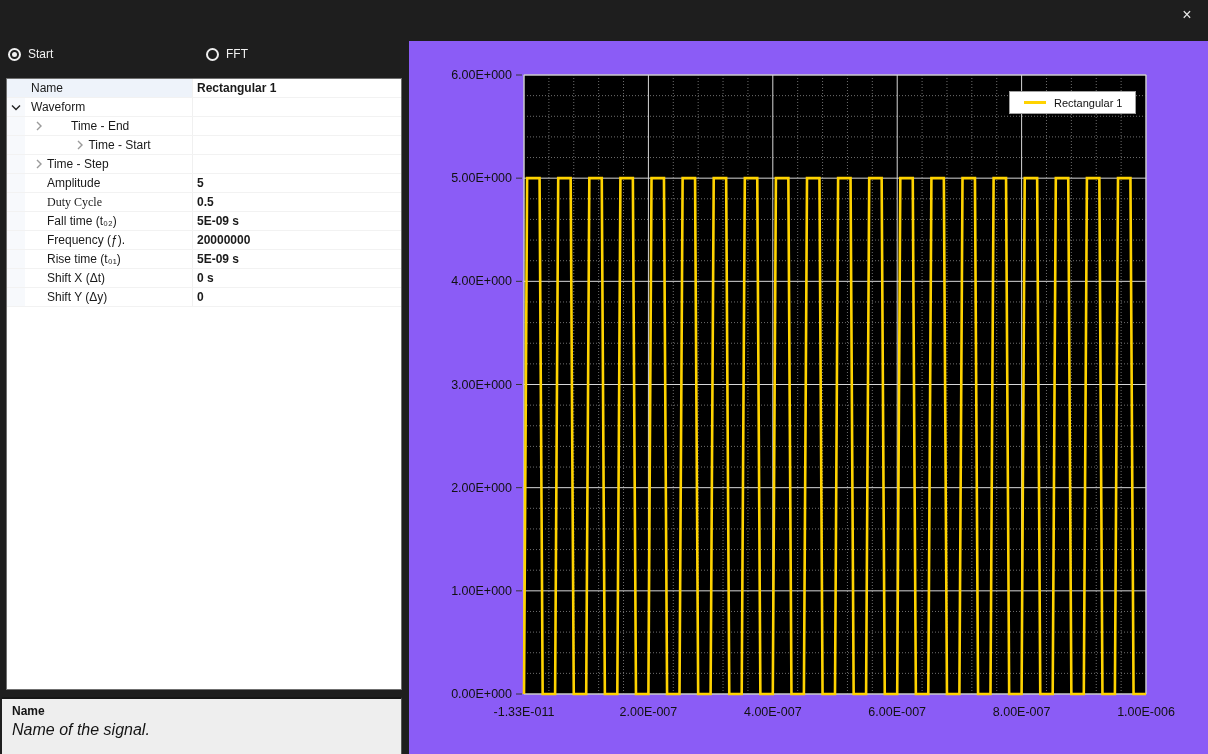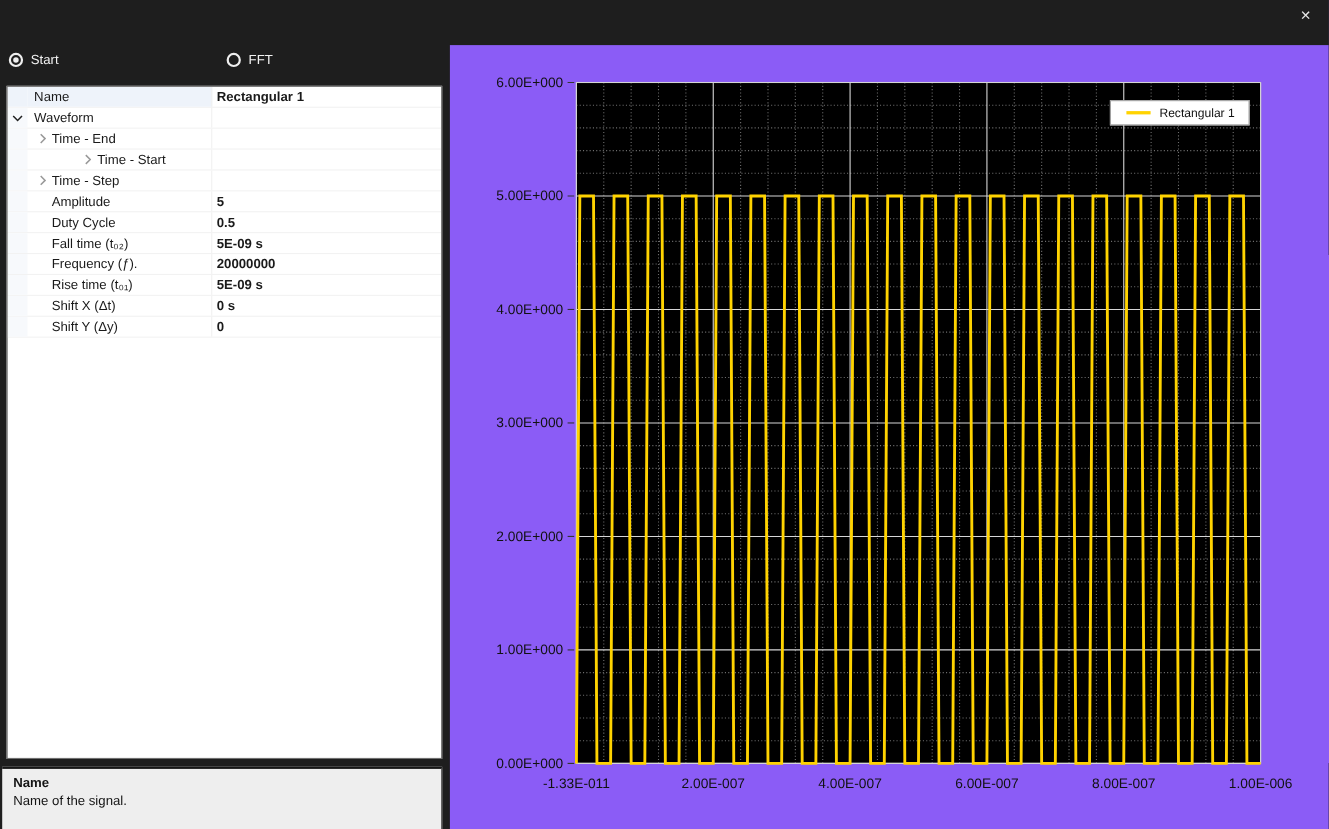--- a/index.html
+++ b/index.html
@@ -45,21 +45,21 @@
   .prop-row.selected .prop-label, .prop-row.selected .prop-gutter { background:#eef3fa; }
   .chev svg { display:block; }
 
   
   .help-panel {
     position:absolute; left:2px; top:697px; width:400px; height:57px;
     background:#eeeeee; border-top:2px solid #161616; border-right:1px solid #555;
     padding:5px 10px; color:#141414;
   }
   .help-title { font-weight:bold; font-size:12px; margin-bottom:3px; }
-  .help-desc { font-size:12px; }
+  .help-desc { font-size:16px;font-style:italic; }
 
   
   .chart-panel {
     position:absolute; left:409px; top:41px; width:799px; height:713px;
     background:#8b5cf6;
   }
   .legend-box {
     position:absolute; left:600px; top:50px; height:23px;
     background:#ffffff; border:1px solid #a0a0a0;
     display:flex; align-items:center; gap:8px; padding:0 12px 0 14px;
@@ -101,21 +101,21 @@
             </svg>
           </span>
         </div>
         <div class="prop-label" style="padding-left: 6px;">
           <span>Waveform</span>
         </div>
         <div class="prop-value"></div>
       </div>
       <div class="prop-row">
         <div class="prop-gutter"></div>
-        <div class="prop-label" style="padding-left: 6px;">
+        <div class="prop-label" style="padding-left: 6px; gap: 24px;">
           <span class="chev-spacer">
             <svg width="6" height="10" viewBox="0 0 6 10">
               <polyline points="1,1 5,5 1,9" fill="none" stroke="#9a9a9a" stroke-width="1.4"></polyline>
             </svg>
           </span>
           <span>Time - End</span>
         </div>
         <div class="prop-value"></div>
       </div>
       <div class="prop-row">
@@ -145,21 +145,21 @@
       <div class="prop-row">
         <div class="prop-gutter"></div>
         <div class="prop-label" style="padding-left: 6px;">
           <span class="chev-spacer"></span>
           <span>Amplitude</span>
         </div>
         <div class="prop-value">5</div>
       </div>
       <div class="prop-row">
         <div class="prop-gutter"></div>
-        <div class="prop-label" style="padding-left: 6px;">
+        <div class="prop-label" style="padding-left: 6px; font-family: Liberation Serif, serif;">
           <span class="chev-spacer"></span>
           <span>Duty Cycle</span>
         </div>
         <div class="prop-value">0.5</div>
       </div>
       <div class="prop-row">
         <div class="prop-gutter"></div>
         <div class="prop-label" style="padding-left: 6px;">
           <span class="chev-spacer"></span>
           <span>Fall time (t₀₂)</span>

